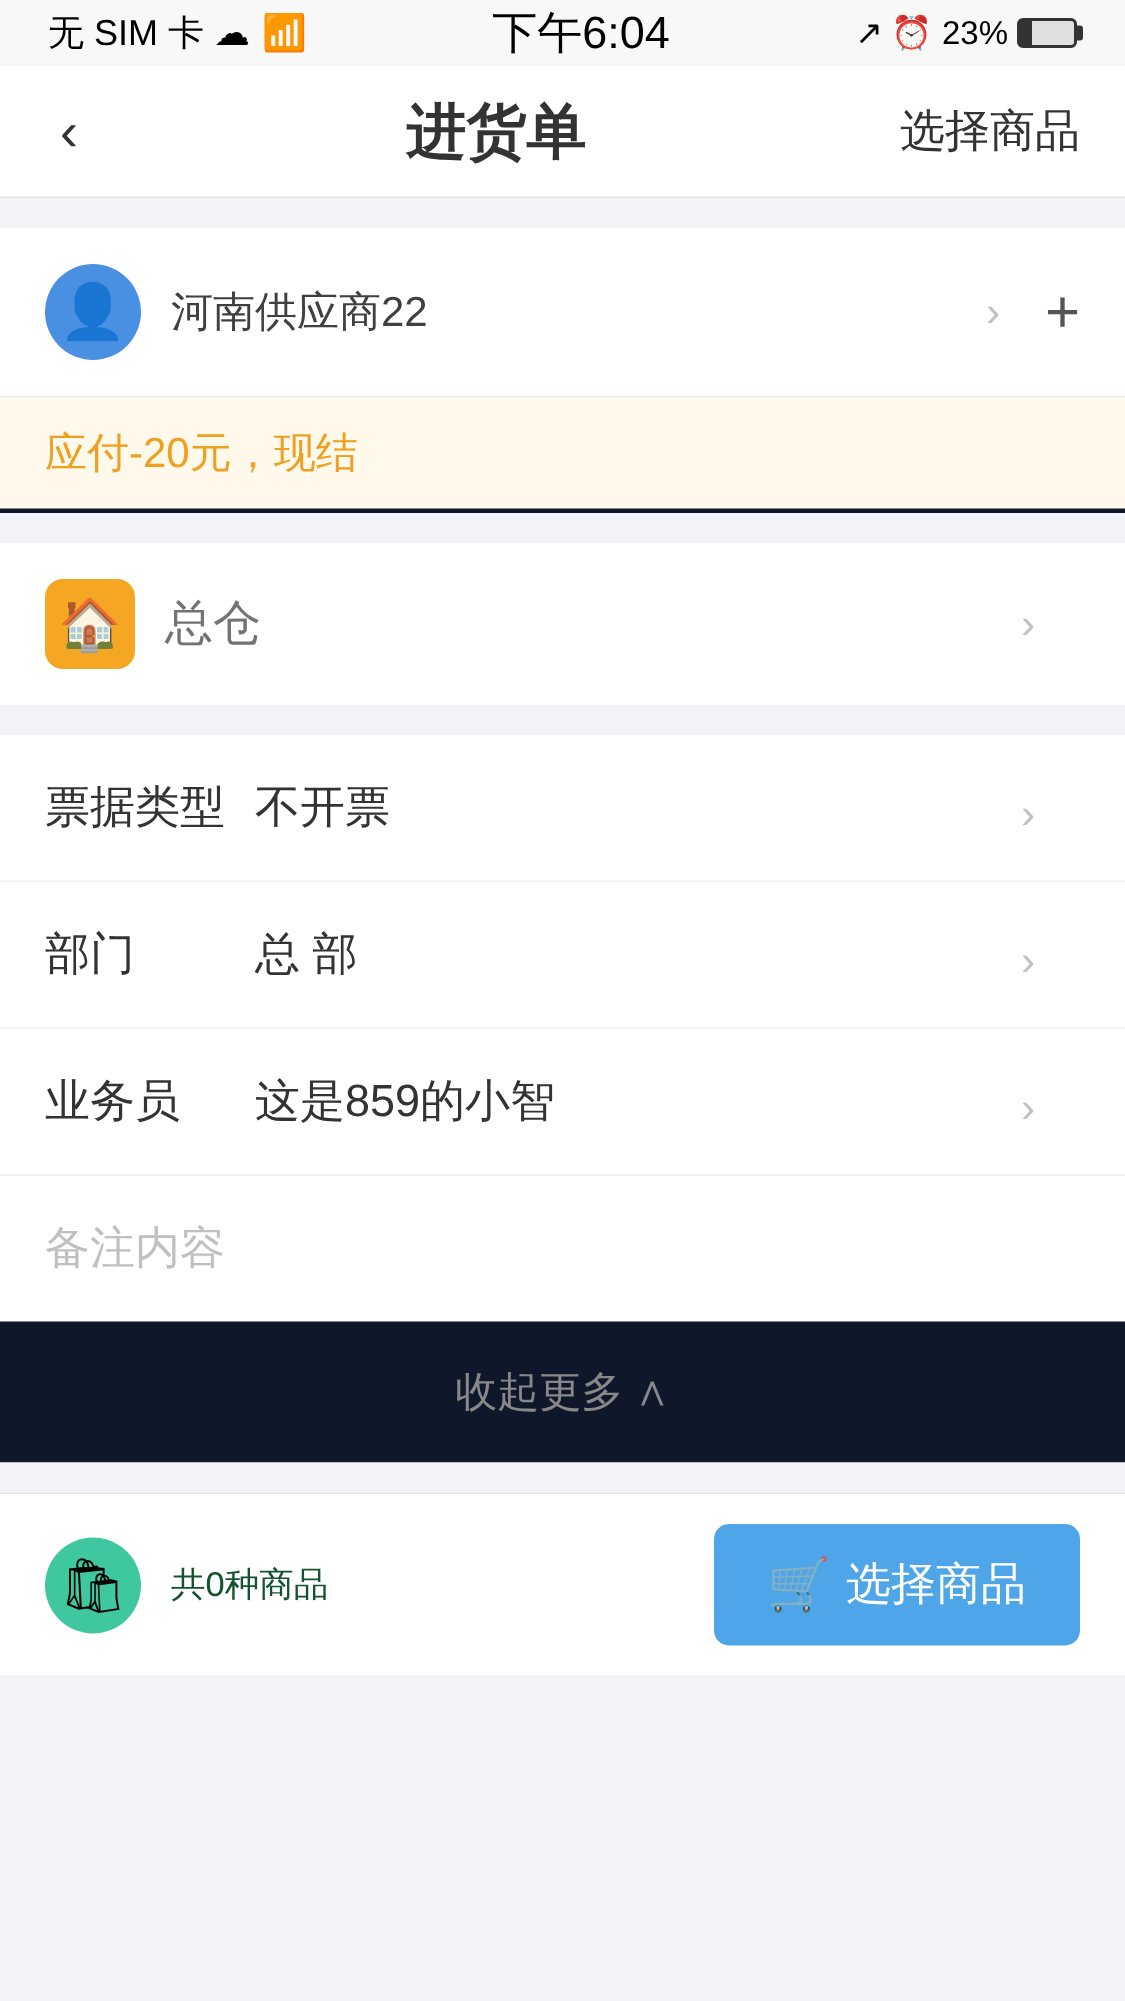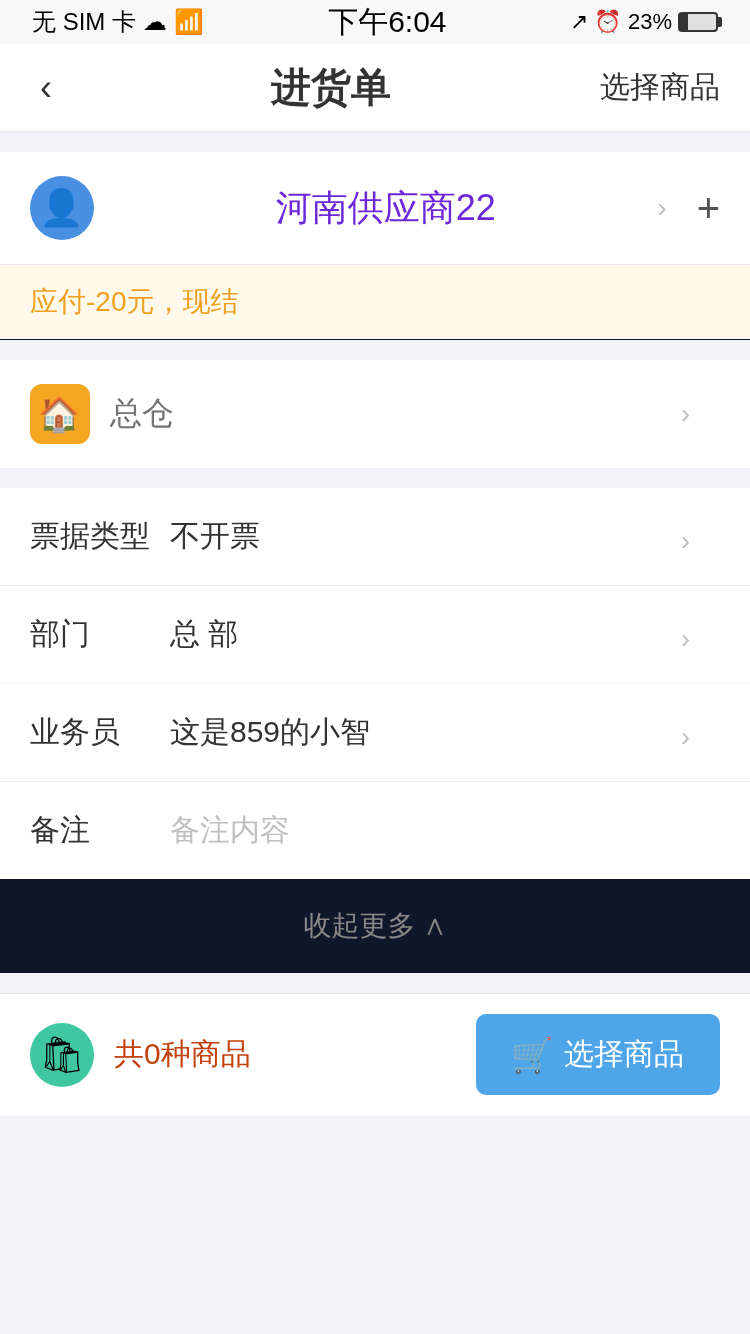--- a/index.html
+++ b/index.html
@@ -98,42 +98,41 @@
       border-radius: 50%;
       background: #4a90e2;
       display: flex; align-items: center; justify-content: center;
       font-size: 36px;
       color: white;
       margin-right: 20px;
       flex-shrink: 0;
     }
     .supplier-name {
       flex: 1;
-      font-size: 36px;
-      color: #6d28d9;
-      text-align: center;
+      font-size: 28px;
+      color: #404040;
     }
     .chevron-icon {
       font-size: 28px;
       color: #c0c0c0;
       margin-right: 30px;
     }
     .plus-icon {
       font-size: 40px;
       color: #555;
       cursor: pointer;
     }
 
     
     .notice-bar {
       background: #fff9ec;
       padding: 18px 30px;
       font-size: 28px;
       color: #f0a020;
-      border-bottom: 1px solid #0f172a;
+      border-bottom: 3px solid #0f172a;
     }
 
     
     .warehouse-row {
       display: flex;
       align-items: center;
       padding: 24px 30px;
       background: #ffffff;
     }
     .warehouse-icon {
@@ -207,22 +206,22 @@
       width: 64px; height: 64px;
       border-radius: 50%;
       background: #3fc7a0;
       display: flex; align-items: center; justify-content: center;
       font-size: 36px;
       margin-right: 20px;
       flex-shrink: 0;
     }
     .product-count {
       flex: 1;
-      font-size: 30px;
-      color: #c2410c;
+      font-size: 23px;
+      color: #14532d;
     }
     .select-btn {
       background: #4ea6e8;
       color: white;
       border-radius: 10px;
       padding: 20px 36px;
       font-size: 30px;
       display: flex;
       align-items: center;
       gap: 10px;
@@ -305,21 +304,20 @@
     <span class="chevron-icon">›</span>
   </div>
 
   <div class="form-row">
     <div class="form-label">业务员</div>
     <div class="form-value">这是859的小智</div>
     <span class="chevron-icon">›</span>
   </div>
 
   <div class="form-row">
-    <div class="form-label">备注</div>
     <div class="form-placeholder">备注内容</div>
   </div>
 </div>
 
 <div class="collapse-row">
   <span>收起更多 ∧</span>
 </div>
 
 <div class="section-gap"></div>
 

